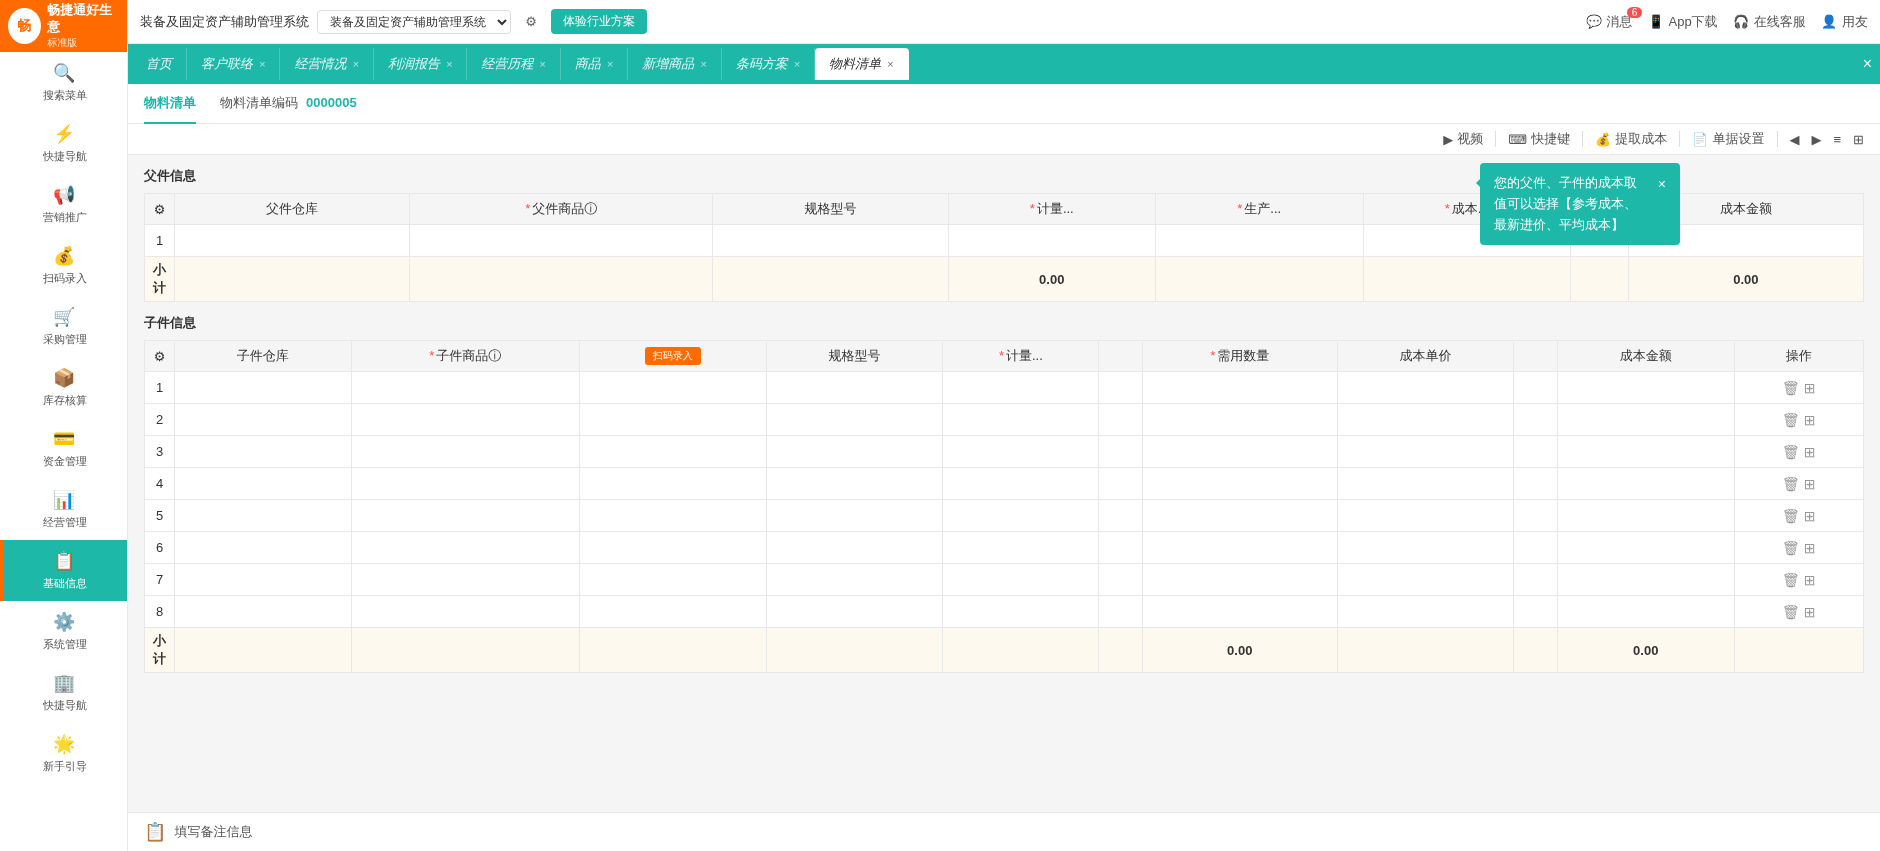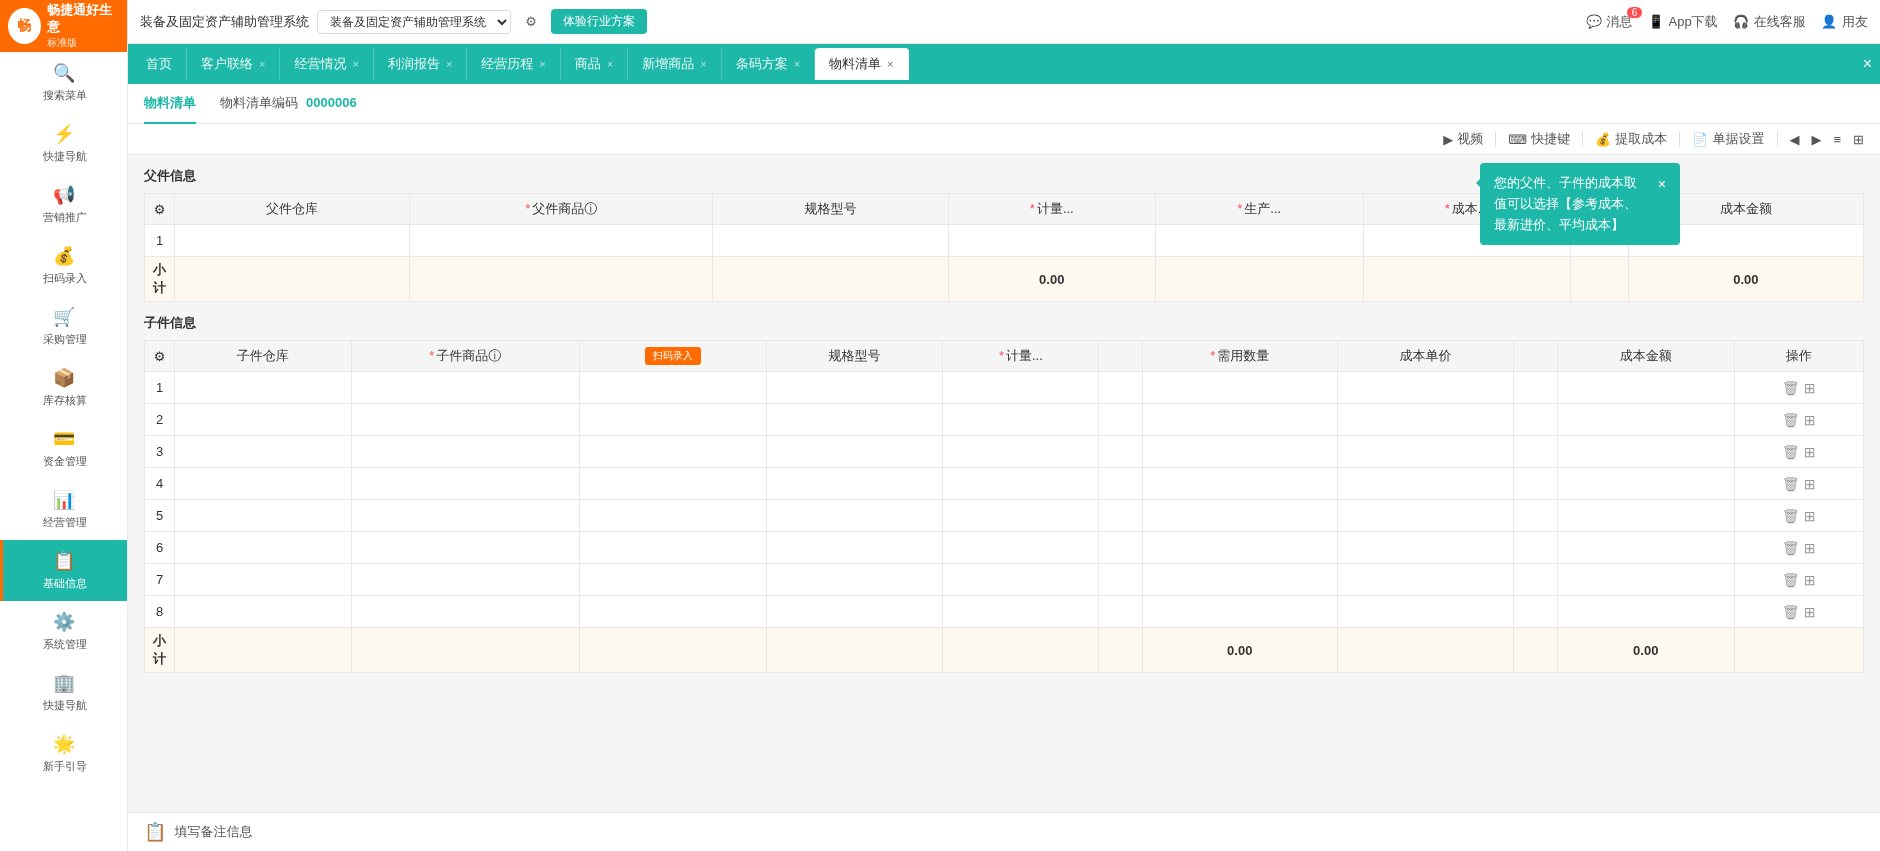--- a/index.html
+++ b/index.html
@@ -25,21 +25,21 @@
     .topbar-title { font-size: 13px; color: #333; }
     .topbar-select { border: 1px solid #ddd; border-radius: 4px; padding: 3px 8px; font-size: 12px; color: #333; background: #fff; }
     .topbar-btn { background: #1eb8a8; color: #fff; border: none; border-radius: 4px; padding: 4px 12px; cursor: pointer; font-size: 12px; }
     .topbar-right { display: flex; align-items: center; gap: 16px; color: #555; font-size: 12px; }
     .topbar-right-item { display: flex; align-items: center; gap: 4px; cursor: pointer; position: relative; }
     .badge { background: #ff4d4f; color: #fff; border-radius: 10px; padding: 0 5px; font-size: 10px; position: absolute; top: -6px; right: -10px; }
     .gear-icon { width: 24px; height: 24px; display: flex; align-items: center; justify-content: center; cursor: pointer; color: #666; }
 
     
     .navtabs { background: #1eb8a8; display: flex; align-items: center; height: 40px; padding: 0 4px; flex-shrink: 0; position: relative; }
-    .navtab { padding: 0 14px; height: 32px; display: flex; align-items: center; gap: 4px; color: rgba(255,255,255,0.9); font-size: 13px; cursor: pointer; border-right: 1px solid rgba(255,255,255,0.2); flex-shrink: 0; }
+    .navtab { padding: 0 14px; height: 32px; display: flex; align-items: center; gap: 4px; color: rgba(255,255,255,0.9); font-size: 13px; cursor: pointer; border-right: 1px solid rgba(255,255,255,0.2); flex-shrink: 0; font-style: italic; }
     .navtab.active { background: #fff; color: #333; border-radius: 4px 4px 0 0; }
     .navtab .close { font-size: 11px; opacity: 0.7; margin-left: 2px; }
     .nav-close-all { position: absolute; right: 0; top: 0; height: 40px; display: flex; align-items: center; padding: 0 8px; color: #fff; cursor: pointer; font-size: 16px; }
 
     
     .content { flex: 1; overflow: auto; background: #f5f5f5; display: flex; flex-direction: column; }
 
     
     .subtabs { background: #fff; display: flex; align-items: center; padding: 0 16px; height: 40px; border-bottom: 1px solid #e8e8e8; gap: 24px; }
     .subtab { font-size: 13px; color: #555; cursor: pointer; height: 40px; display: flex; align-items: center; border-bottom: 2px solid transparent; }
@@ -216,21 +216,21 @@
   </div>
 
   <div class="content">
 
     <div class="subtabs">
       <div class="subtab active">
         <span>物料清单</span>
       </div>
       <div class="subtab">
         <span>物料清单编码</span>
-        <span style="margin-left:8px;color:#1eb8a8;font-weight:bold;">0000006</span>
+        <span style="margin-left:8px;color:#1eb8a8;font-weight:bold;">0000005</span>
       </div>
     </div>
 
     <div class="toolbar">
       <div class="toolbar-item">
         <span>▶</span>
         <span>视频</span>
       </div>
       <div class="toolbar-divider"></div>
       <div class="toolbar-item">

